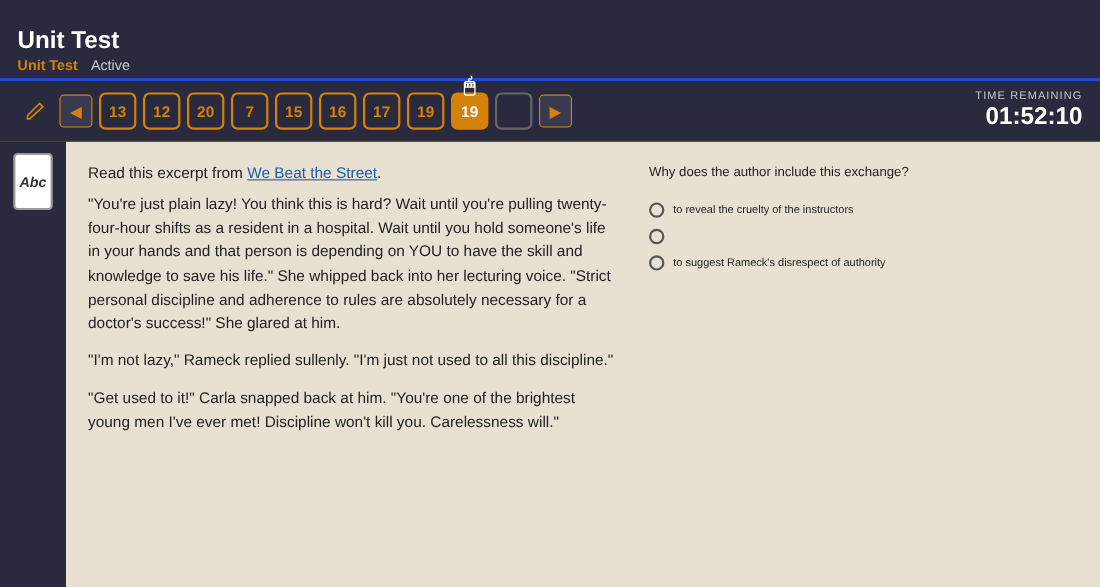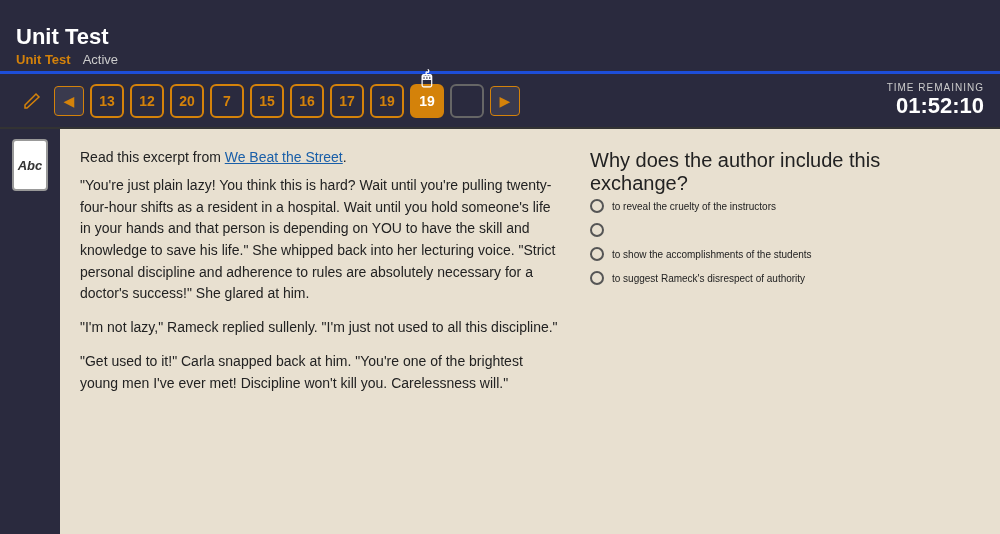--- a/index.html
+++ b/index.html
@@ -167,23 +167,23 @@
     .passage-text p {
       margin-bottom: 12px;
     }
 
     
     .question-area {
       flex: 0 0 380px;
       padding-top: 0;
     }
     .question-text {
-      font-size: 20px;
-      color: #222;
-      margin-bottom: 4px;
+      font-size: 12px;
+      color: #222;
+      margin-bottom: 21px;
     }
     .radio-option {
       display: flex;
       align-items: center;
       gap: 8px;
       margin-bottom: 10px;
       cursor: pointer;
     }
     .radio-circle {
       width: 14px;
@@ -266,21 +266,17 @@
 
       <div class="radio-option">
         <div class="radio-circle"></div>
         <span class="radio-label">to reveal the cruelty of the instructors</span>
       </div>
       <div class="radio-option">
         <div class="radio-circle"></div>
       </div>
       <div class="radio-option">
         <div class="radio-circle"></div>
-        <span class="radio-label">to show the accomplishments of the students</span>
-      </div>
-      <div class="radio-option">
-        <div class="radio-circle"></div>
         <span class="radio-label">to suggest Rameck's disrespect of authority</span>
       </div>
     </div>
   </div>
 </div>
 
 </body></html>

